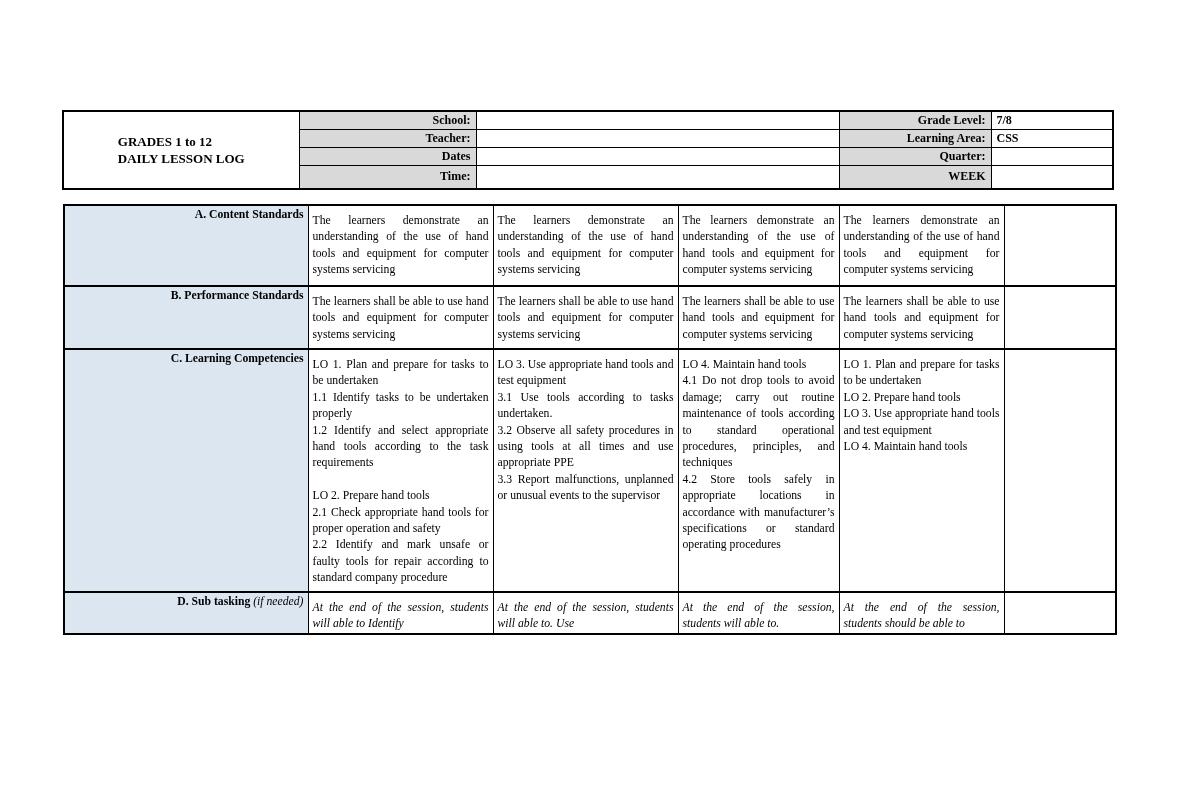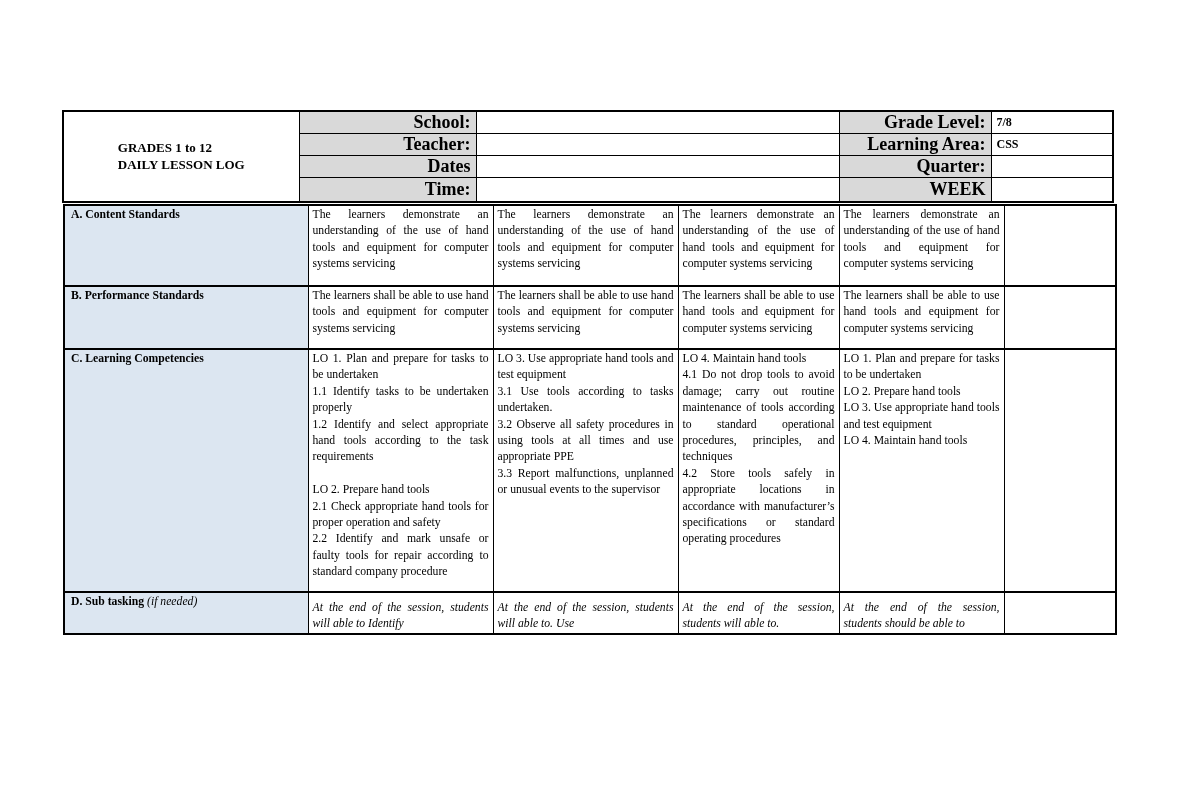--- a/index.html
+++ b/index.html
@@ -18,43 +18,43 @@
   #info-table { border: 2px solid #000; }
   .info-title-cell {
     background: #fff; vertical-align: middle; text-align: center;
   }
   .info-title-inner {
     display: inline-block; text-align: left;
     font-weight: bold; font-size: 13px; line-height: 17px;
   }
   .info-label {
     background: #D9D9D9; text-align: right; font-weight: bold;
-    font-size: 18px; vertical-align: middle; padding-right: 5px;
+    font-size: 12px; vertical-align: middle; padding-right: 5px;
   }
   .info-value {
     background: #fff; font-weight: bold; font-size: 12px;
     vertical-align: middle; padding-left: 5px;
   }
 
   
   #main-table { left: 63px; top: 204px; width: 1052px; border: 2px solid #000; }
   #main-table td { font-size: 11.7px; line-height: 16.4px; }
   #main-table tr { border-top: 2px solid #000; }
   .hdr-cell {
     font-weight: bold; font-size: 12px; text-align: center;
     vertical-align: middle; border-width: 2px !important; line-height: 14px;
     padding: 1px 2px;
   }
   .hdr-objectives { text-align: left; padding-left: 6px; }
   .row-label {
-    background: #DCE6F1; font-weight: bold; padding-left: 6px; padding-top: 1px;
+    background: #DCE6F1; font-weight: bold; padding-left: 6px; padding-top: 1px; text-align: right;
   }
   .row-label .suffix { font-weight: normal; font-style: italic; }
   .body-cell {
-    text-align: justify; white-space: pre-line; padding-top: 1px;
+    text-align: justify; white-space: pre-line; padding-top: 7px;
   }
   .subtask-cell {
     font-style: italic; text-align: justify; line-height: 15px; font-size: 11.5px;
     padding-top: 7px;
   }
 </style>
 </head>
 <body>
 
 <table id="info-table">

